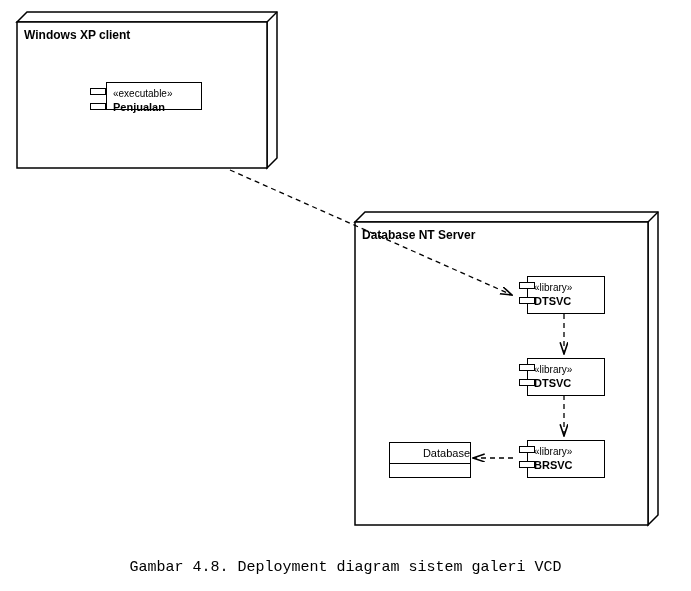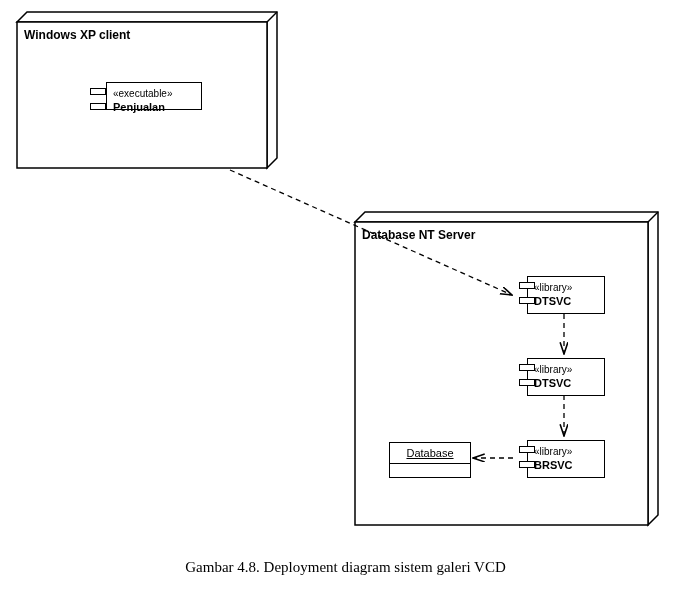--- a/index.html
+++ b/index.html
@@ -41,35 +41,34 @@
       height: 7px;
     }
     .db-object {
       position: absolute;
       background: #fff;
       border: 1.5px solid #000;
       font-size: 11px;
     }
     .db-label {
       position: absolute;
-      text-decoration: underline;
       font-size: 11px;
       width: 100%;
-      text-align: center;
+      text-align: right;
       top: 4px;
     }
     .db-divider {
       position: absolute;
       left: 0;
       right: 0;
       border-top: 1.5px solid #000;
     }
     .caption {
       position: absolute;
-      font-family: Liberation Serif, serif;
+      font-family: Liberation Mono, monospace;
       font-size: 15px;
       text-align: center;
       width: 100%;
     }
     svg.arrows {
       position: absolute;
       top: 0;
       left: 0;
       pointer-events: none;
     }

